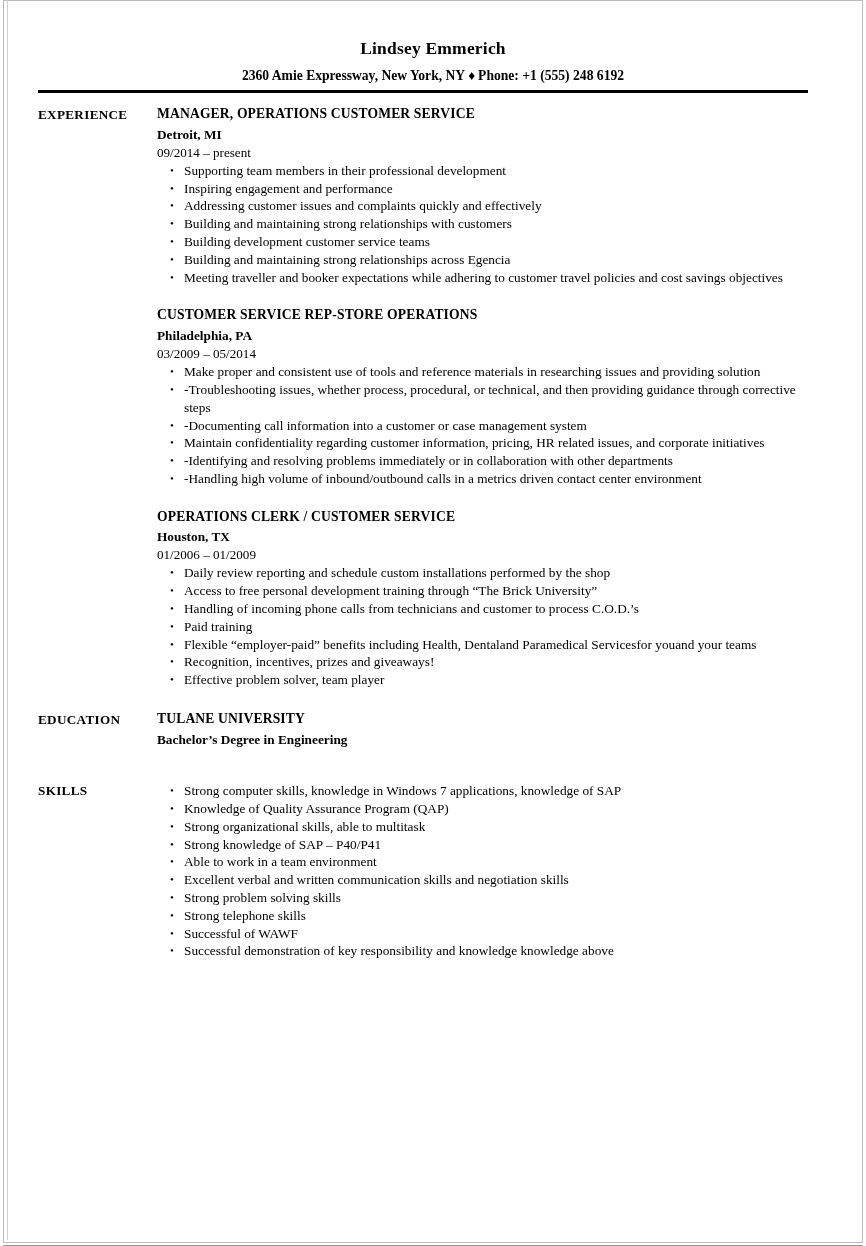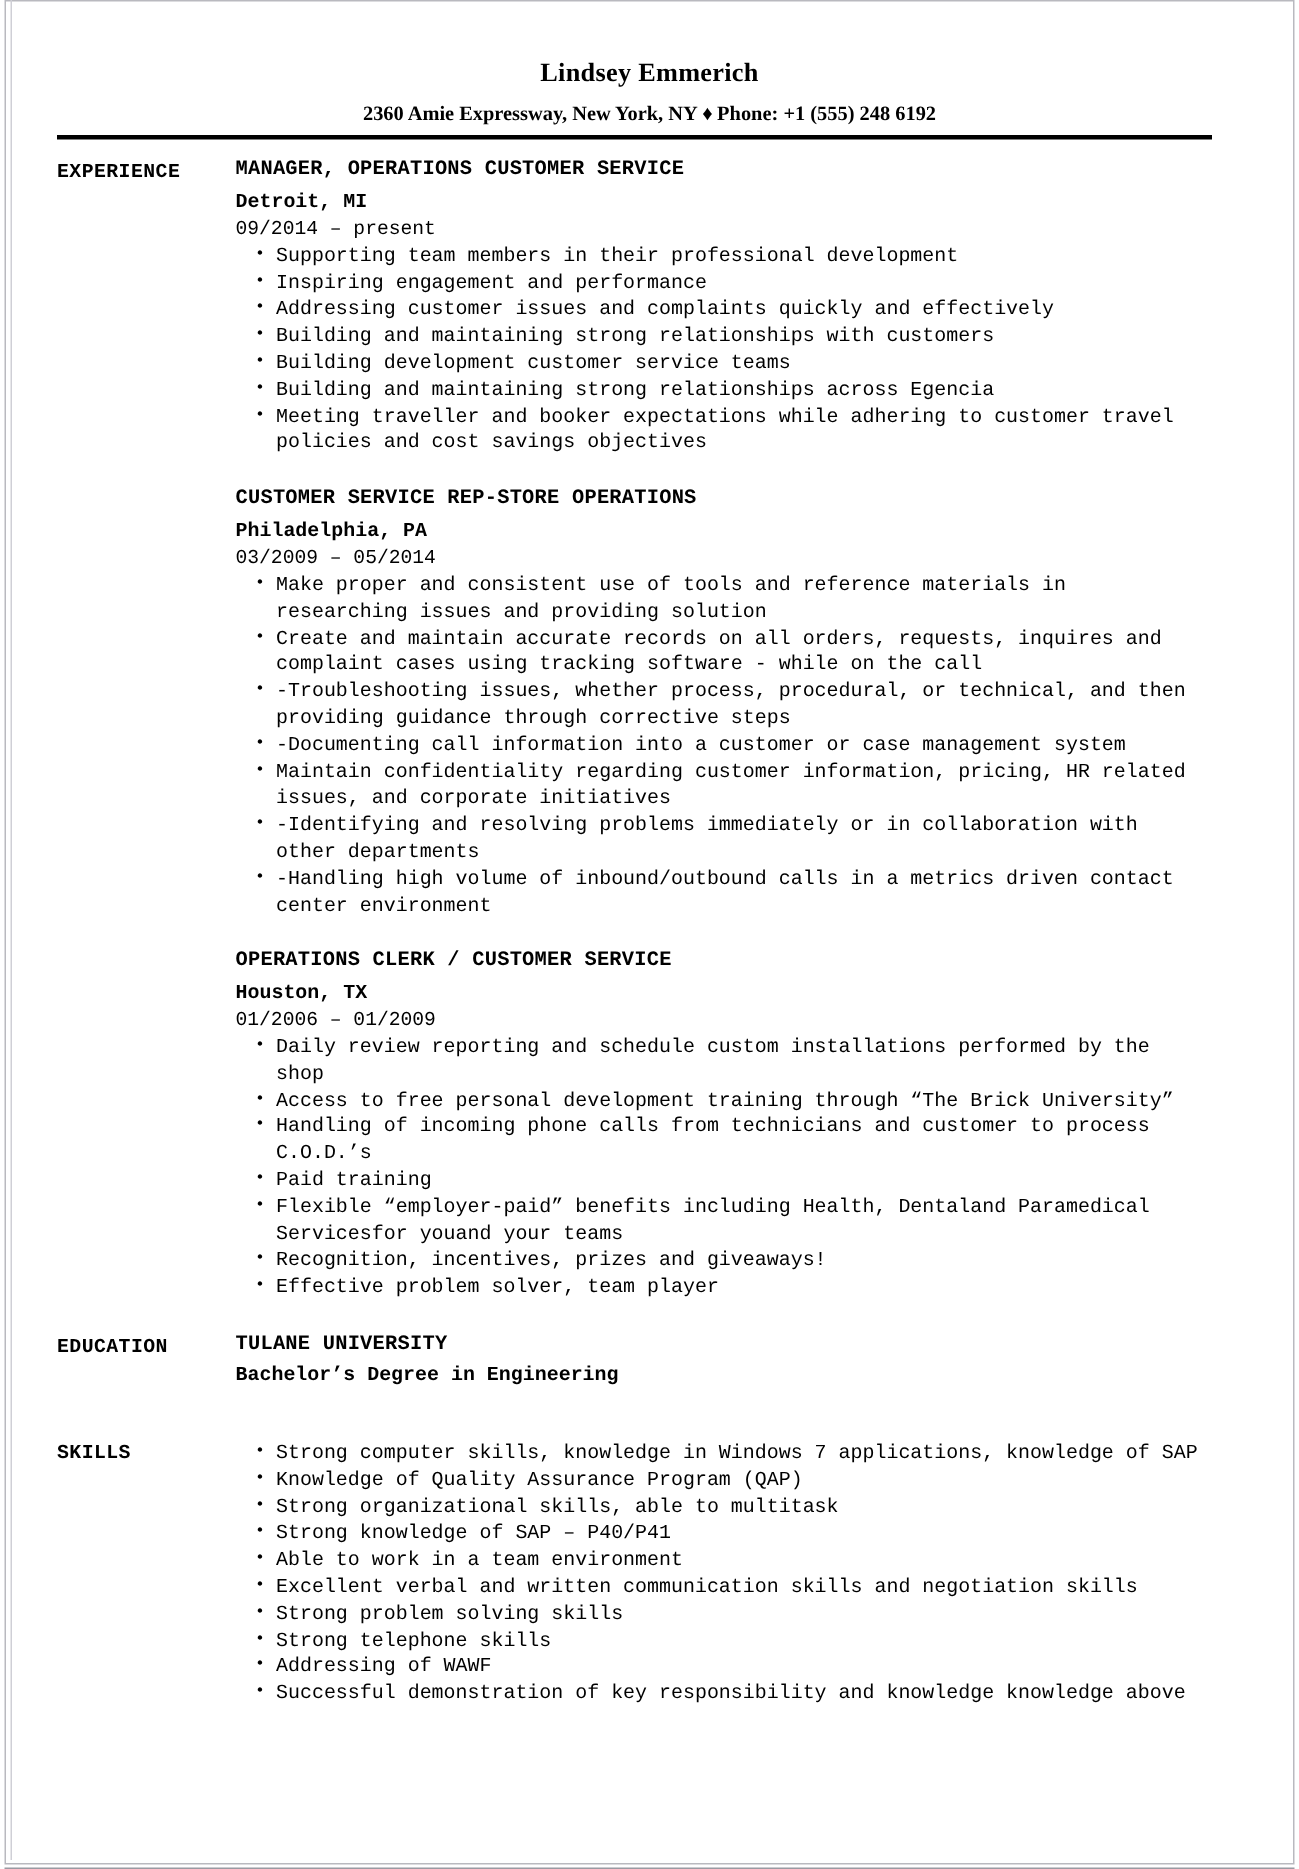--- a/index.html
+++ b/index.html
@@ -86,21 +86,20 @@
     height: 3px;
     background: #000000;
     margin: 6px 58px 0 38px;
   }
 
   
   .resume-body {
     margin-top: 12px;
     padding-left: 38px;
     padding-right: 65px;
-    font-family: Liberation Mono, monospace;
   }
   .section {
     display: flex;
     align-items: flex-start;
     width: 100%;
   }
   .section-label {
     width: 119px;
     flex: 0 0 119px;
     font-size: 13.2px;
@@ -214,21 +213,20 @@
                 <li>Building and maintaining strong relationships across Egencia</li>
                 <li>Meeting traveller and booker expectations while adhering to customer travel policies and cost savings objectives</li>
               </ul>
             </div>
             <div class="job">
               <div class="job-title">CUSTOMER SERVICE REP-STORE OPERATIONS</div>
               <div class="job-location">Philadelphia, PA</div>
               <div class="job-dates">03/2009 – 05/2014</div>
               <ul class="bullets">
                 <li>Make proper and consistent use of tools and reference materials in researching issues and providing solution</li>
-                <li>Create and maintain accurate records on all orders, requests, inquires and complaint cases using tracking software - while on the call</li>
                 <li>-Troubleshooting issues, whether process, procedural, or technical, and then providing guidance through corrective steps</li>
                 <li>-Documenting call information into a customer or case management system</li>
                 <li>Maintain confidentiality regarding customer information, pricing, HR related issues, and corporate initiatives</li>
                 <li>-Identifying and resolving problems immediately or in collaboration with other departments</li>
                 <li>-Handling high volume of inbound/outbound calls in a metrics driven contact center environment</li>
               </ul>
             </div>
             <div class="job">
               <div class="job-title">OPERATIONS CLERK / CUSTOMER SERVICE</div>
               <div class="job-location">Houston, TX</div>
@@ -259,21 +257,21 @@
         <div class="section-content">
           <ul class="bullets" id="skills-list">
               <li>Strong computer skills, knowledge in Windows 7 applications, knowledge of SAP</li>
               <li>Knowledge of Quality Assurance Program (QAP)</li>
               <li>Strong organizational skills, able to multitask</li>
               <li>Strong knowledge of SAP – P40/P41</li>
               <li>Able to work in a team environment</li>
               <li>Excellent verbal and written communication skills and negotiation skills</li>
               <li>Strong problem solving skills</li>
               <li>Strong telephone skills</li>
-              <li>Addressing of WAWF</li>
+              <li>Successful of WAWF</li>
               <li>Successful demonstration of key responsibility and knowledge knowledge above</li>
             </ul>
         </div>
       </div>
 
     </div>
   </div>
 </div>
 
 </body></html>

